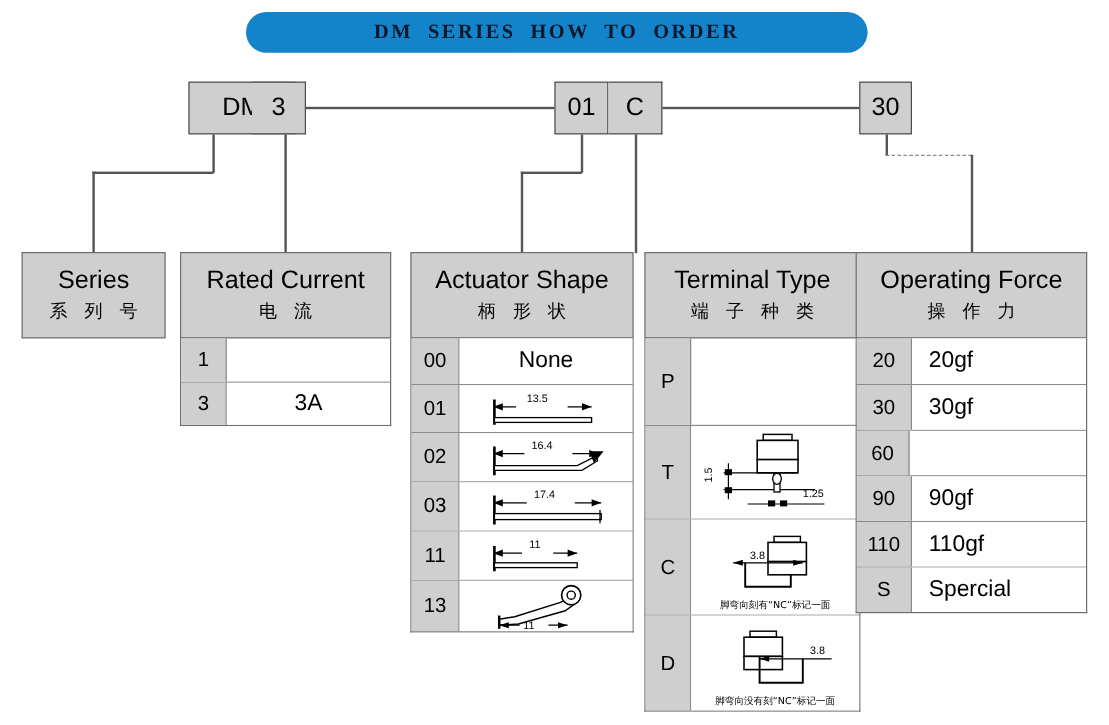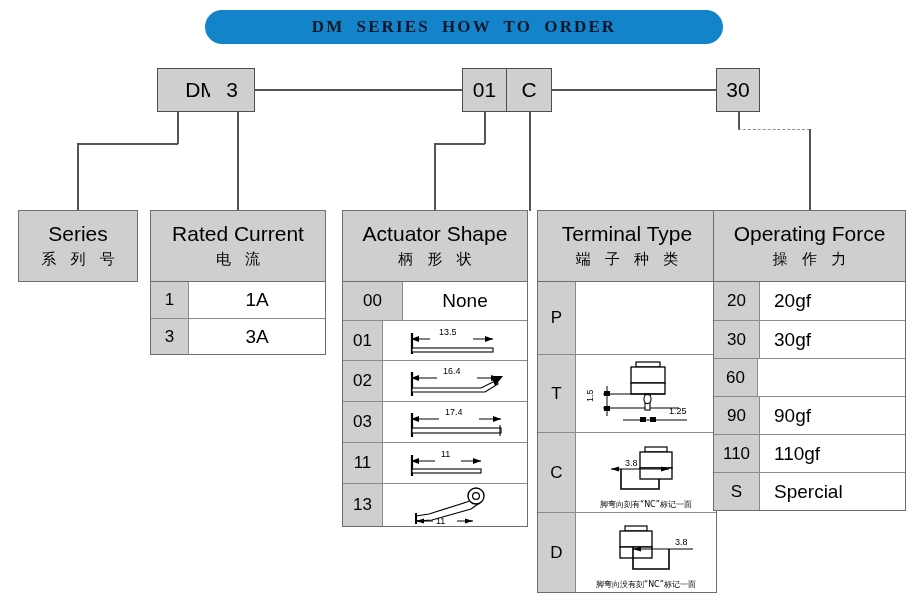--- a/index.html
+++ b/index.html
@@ -121,38 +121,37 @@
   </div>
 
   <div class="col" style="left:150px;top:210px;width:176px;">
     <div class="colhead">
       <div class="en">Rated Current</div>
       <div class="cn">电  流</div>
     </div>
     <div class="tbl">
       <div class="row" style="height:36px;">
         <div class="rcode" style="width:38px;">1</div>
-        <div class="rval ctr">1A</div>
       </div>
       <div class="row" style="height:36px;">
         <div class="rcode" style="width:38px;">3</div>
         <div class="rval ctr">3A</div>
       </div>
     </div>
   </div>
 
   <div class="col" style="left:342px;top:210px;width:186px;">
     <div class="colhead">
       <div class="en">Actuator Shape</div>
       <div class="cn">柄 形 状</div>
     </div>
     <div class="tbl">
 
       <div class="row" style="height:38px;">
-        <div class="rcode" style="width:60px;">00</div>
+        <div class="rcode" style="width:40px;">00</div>
         <div class="rval ctr">None</div>
       </div>
 
       <div class="row" style="height:40px;">
         <div class="rcode" style="width:40px;">01</div>
         <div class="rval draw">
           <svg width="140" height="38" viewBox="0 0 140 38">
             <text x="54" y="13" font-size="9" font-family="Liberation Sans, sans-serif">13.5</text>
             <line x1="26" y1="17" x2="45" y2="17" stroke="#000" stroke-width="1"></line>
             <line x1="88" y1="17" x2="108" y2="17" stroke="#000" stroke-width="1"></line>

